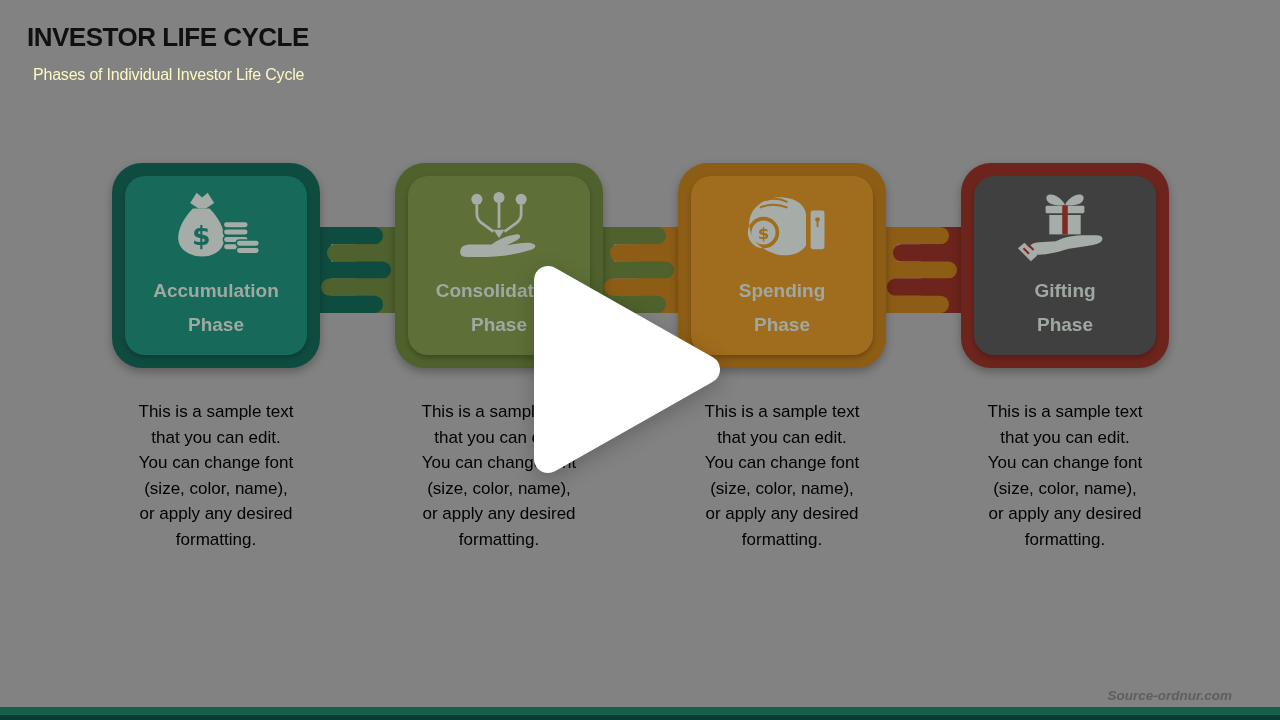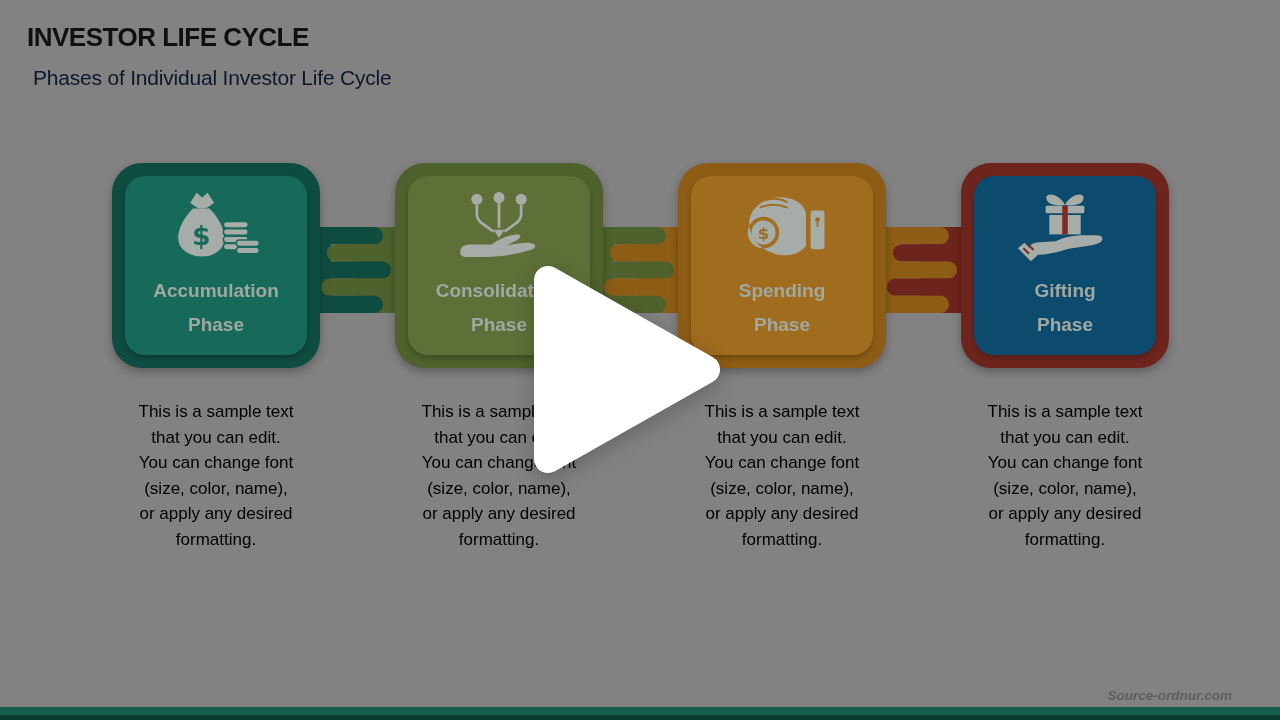--- a/index.html
+++ b/index.html
@@ -7,37 +7,37 @@
   .frame{
     position:relative;width:1280px;height:720px;overflow:hidden;
     background:#828282;font-family:"Liberation Sans",sans-serif;
   }
   .title{
     position:absolute;left:27px;top:22px;margin:0;
     font-size:26px;font-weight:bold;letter-spacing:-0.5px;color:#101010;
   }
   .subtitle{
     position:absolute;left:33px;top:66px;
-    font-size:21px;letter-spacing:-0.2px;color:#0f172a;
+    font-size:16px;letter-spacing:-0.2px;color:#fef9c3;
   }
   .diagram{position:absolute;left:0;top:0;width:1280px;height:720px;}
   .connector{position:absolute;top:227px;width:120px;height:86px;z-index:1;}
   .card{
     position:absolute;top:163px;width:208px;height:205px;border-radius:30px;z-index:2;
     box-shadow:0 4px 8px rgba(0,0,0,0.28);
   }
   .card-inner{
     position:absolute;left:13px;top:13px;right:13px;bottom:13px;border-radius:20px;
     box-shadow:0 3px 5px rgba(0,0,0,0.22);
     display:flex;flex-direction:column;align-items:center;
   }
   .card.c1{background:#0f4c40;} .card.c1 .card-inner{background:#17695a;}
   .card.c2{background:#4f612c;} .card.c2 .card-inner{background:#5e7038;}
   .card.c3{background:#8d5d15;} .card.c3 .card-inner{background:#a06c1e;}
-  .card.c4{background:#6d241d;} .card.c4 .card-inner{background:#0c4a6e;}
+  .card.c4{background:#6d241d;} .card.c4 .card-inner{background:#404040;}
   .icon{margin-top:13px;width:96px;height:76px;flex:none;}
   .phase-label{
     margin-top:9px;text-align:center;white-space:pre-line;
     font-size:19px;font-weight:bold;line-height:34px;color:#a0a8a2;
   }
   .desc{
     position:absolute;top:399px;width:230px;z-index:1;
     text-align:center;white-space:pre-line;
     font-size:17px;line-height:25.5px;color:#000000;
   }

